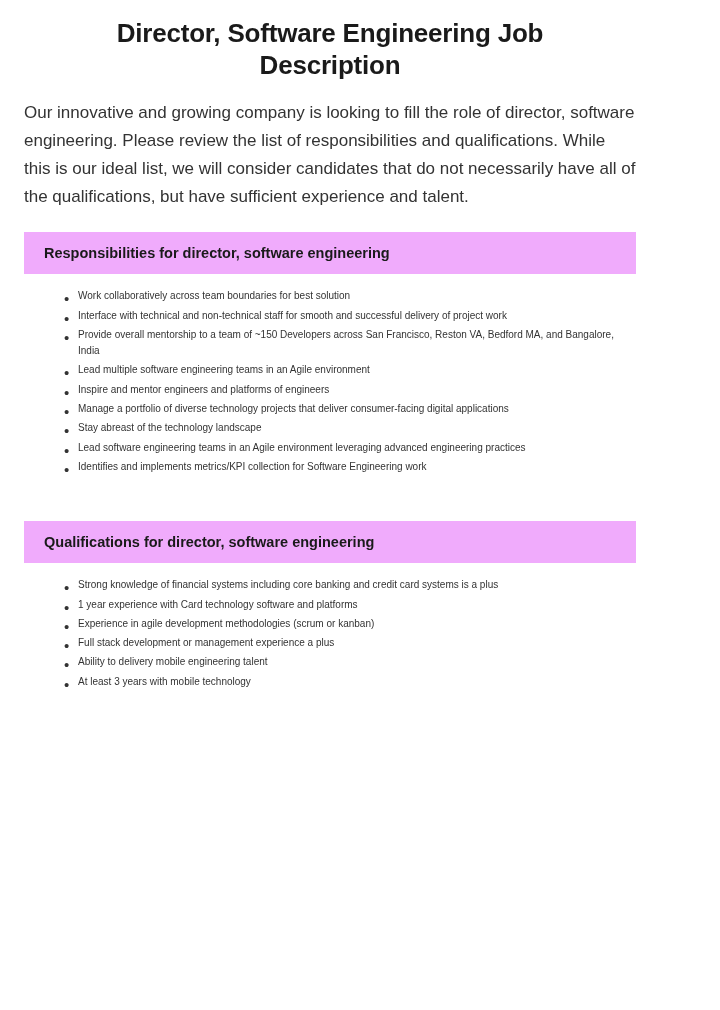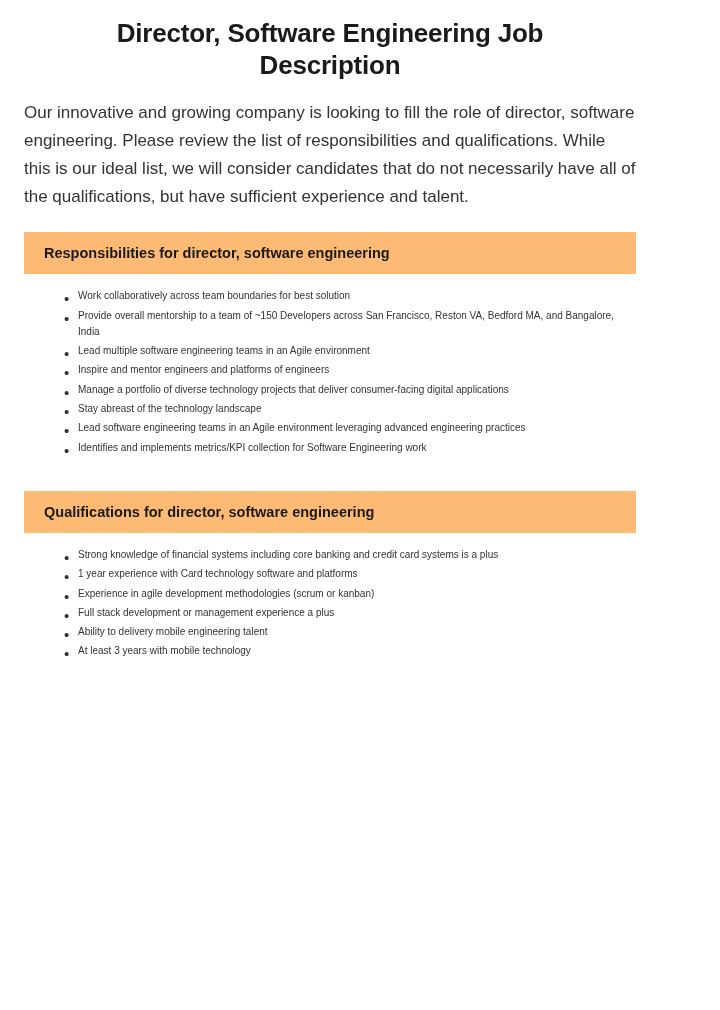--- a/index.html
+++ b/index.html
@@ -28,29 +28,29 @@
     margin: 8px 36px 18px 36px;
     letter-spacing: -0.2px;
   }
   .intro {
     font-size: 17px;
     line-height: 1.63;
     color: #333333;
     margin: 0 0 22px 0;
   }
   .section-header {
-    background: #fdba74;
+    background: #f0abfc;
     font-size: 14.5px;
     font-weight: bold;
     color: #1a1a1a;
     padding: 13px 0 13px 20px;
     margin: 0 0 14px 0;
   }
   .section-header.second {
-    margin-top: 17px;
+    margin-top: 28px;
   }
   ul.bullets {
     margin: 0 0 8px 0;
     padding: 0 6px 0 40px;
     list-style: none;
   }
   ul.bullets li {
     position: relative;
     font-size: 10px;
     line-height: 1.63;
@@ -76,20 +76,21 @@
 <div class="page">
 
   <h1 class="doc-title">Director, Software Engineering Job Description</h1>
 
   <p class="intro">Our innovative and growing company is looking to fill the role of director, software engineering. Please review the list of responsibilities and qualifications. While this is our ideal list, we will consider candidates that do not necessarily have all of the qualifications, but have sufficient experience and talent.</p>
 
   <div class="section-header">Responsibilities for director, software engineering</div>
 
   <ul class="bullets">
     <li>Work collaboratively across team boundaries for best solution</li>
+    <li>Interface with technical and non-technical staff for smooth and successful delivery of project work</li>
     <li>Provide overall mentorship to a team of ~150 Developers across San Francisco, Reston VA, Bedford MA, and Bangalore, India</li>
     <li>Lead multiple software engineering teams in an Agile environment</li>
     <li>Inspire and mentor engineers and platforms of engineers</li>
     <li>Manage a portfolio of diverse technology projects that deliver consumer-facing digital applications</li>
     <li>Stay abreast of the technology landscape</li>
     <li>Lead software engineering teams in an Agile environment leveraging advanced engineering practices</li>
     <li>Identifies and implements metrics/KPI collection for Software Engineering work</li>
   </ul>
 
   <div class="spacer"></div>

